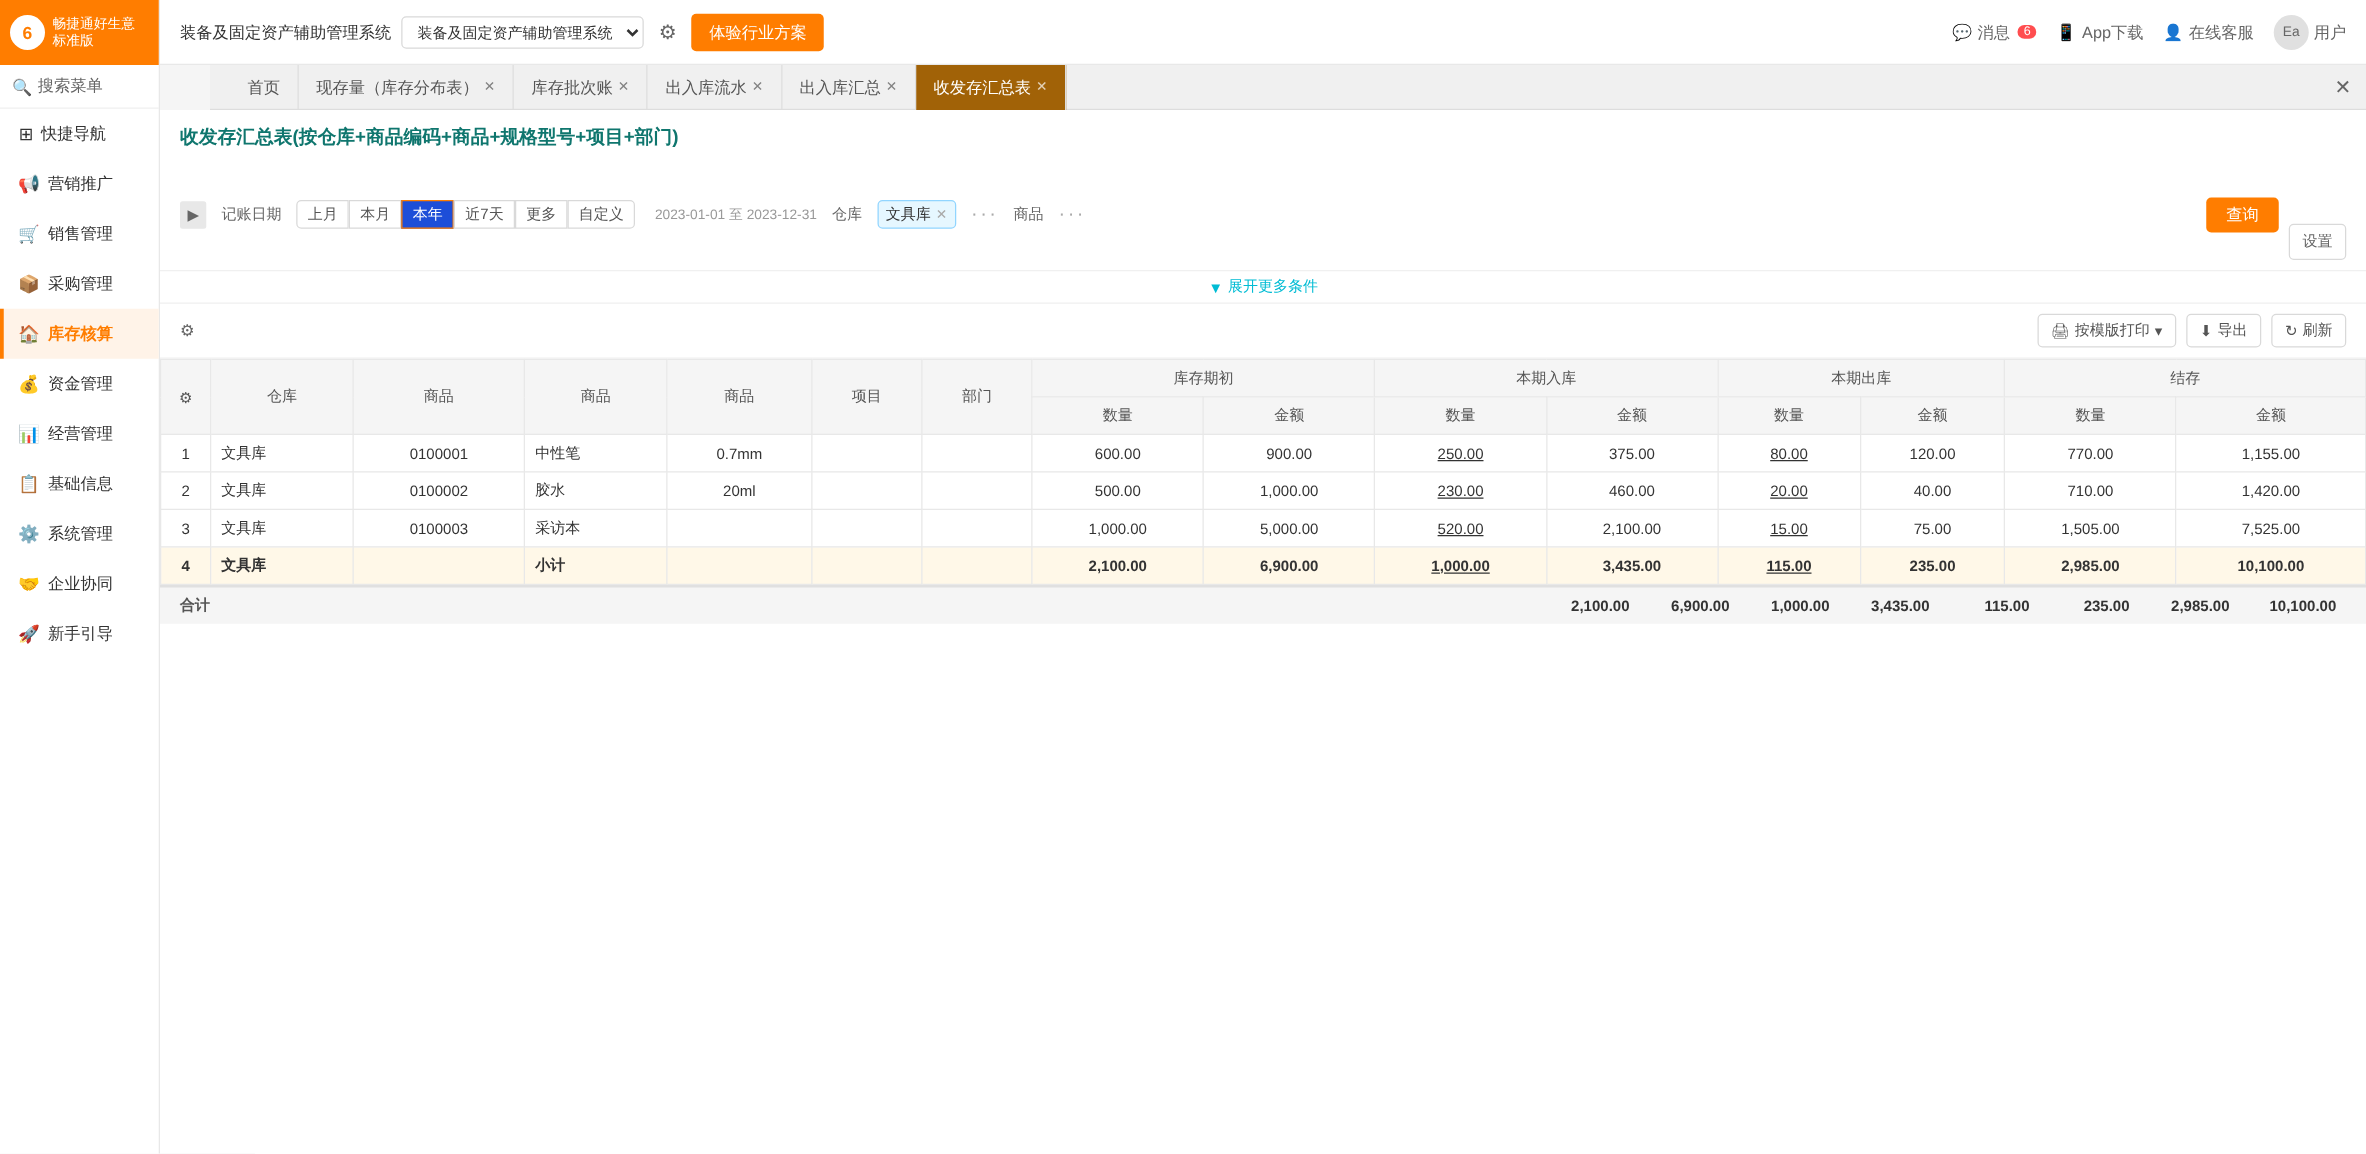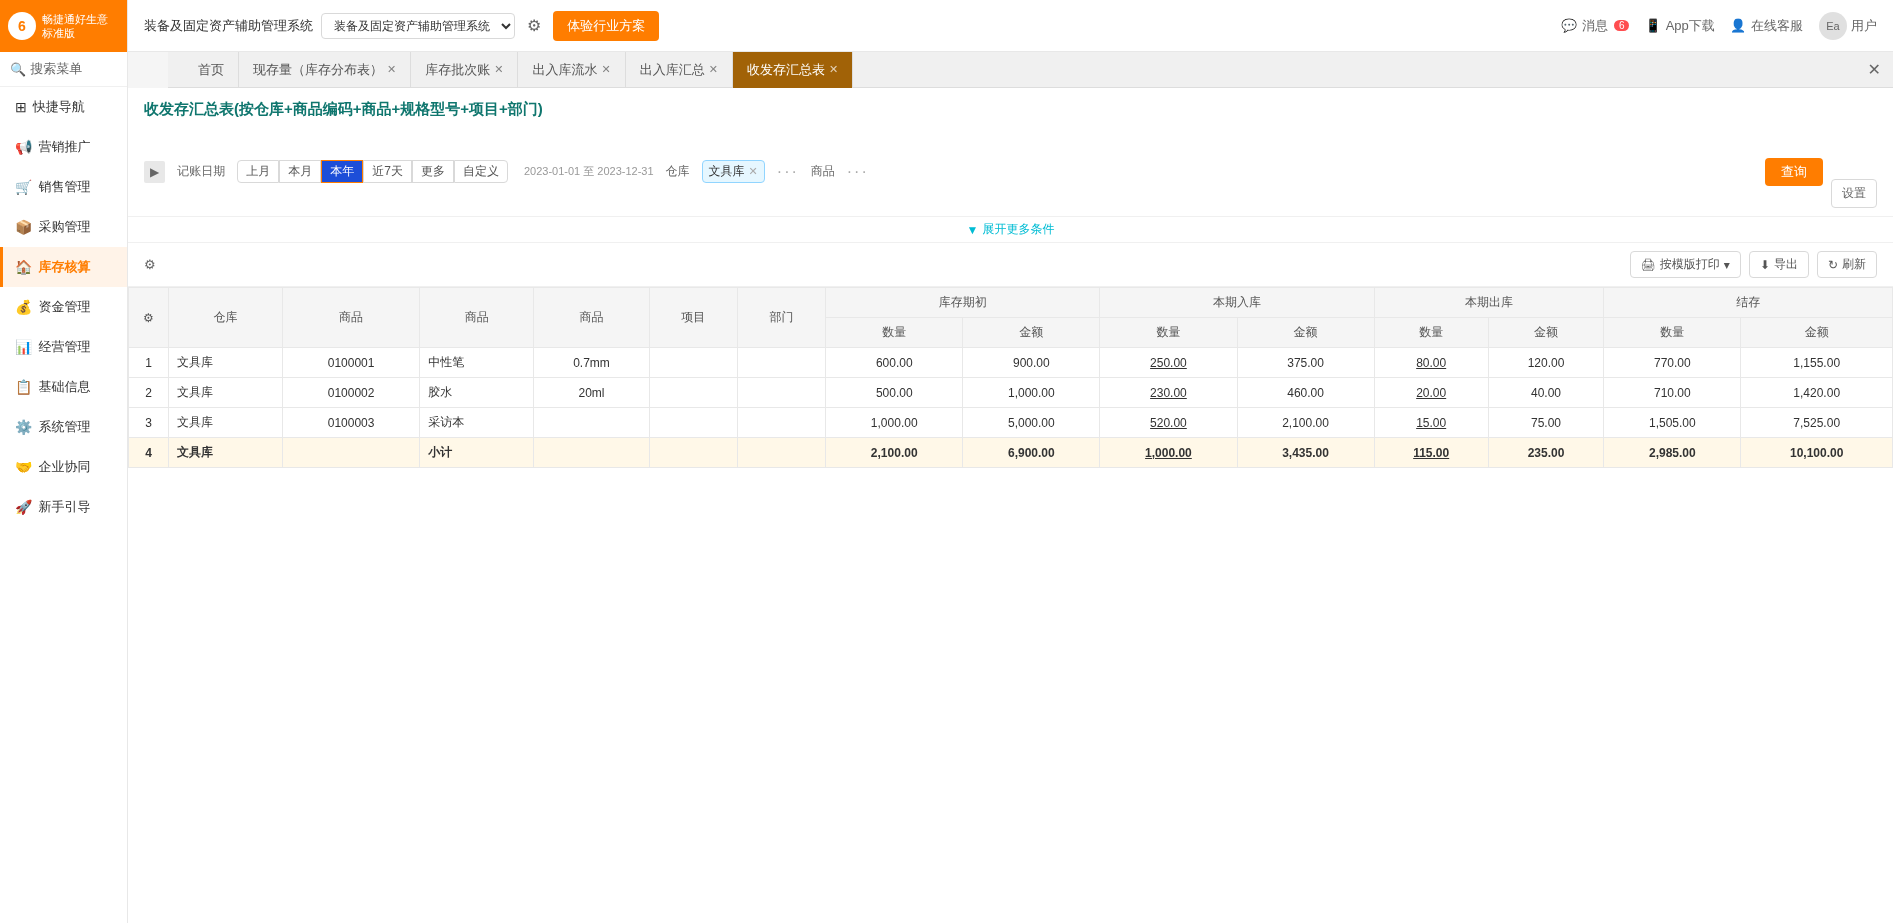--- a/index.html
+++ b/index.html
@@ -366,14 +366,26 @@
       <td>3,435.00</td>
       <td class="underline">115.00</td>
       <td>235.00</td>
       <td>2,985.00</td>
       <td>10,100.00</td>
     </tr>
           </tbody>
       </table>
     </div>
 
+    <div class="bottom-bar">
+      <span class="label">合计</span>
+      <span style="flex:1; min-width:320px;"></span>
+      <span class="val">2,100.00</span>
+      <span class="val">6,900.00</span>
+      <span class="val">1,000.00</span>
+      <span class="val">3,435.00</span>
+      <span class="val">115.00</span>
+      <span class="val">235.00</span>
+      <span class="val">2,985.00</span>
+      <span class="val">10,100.00</span>
+    </div>
   </div>
 </div>
 
 </body></html>

